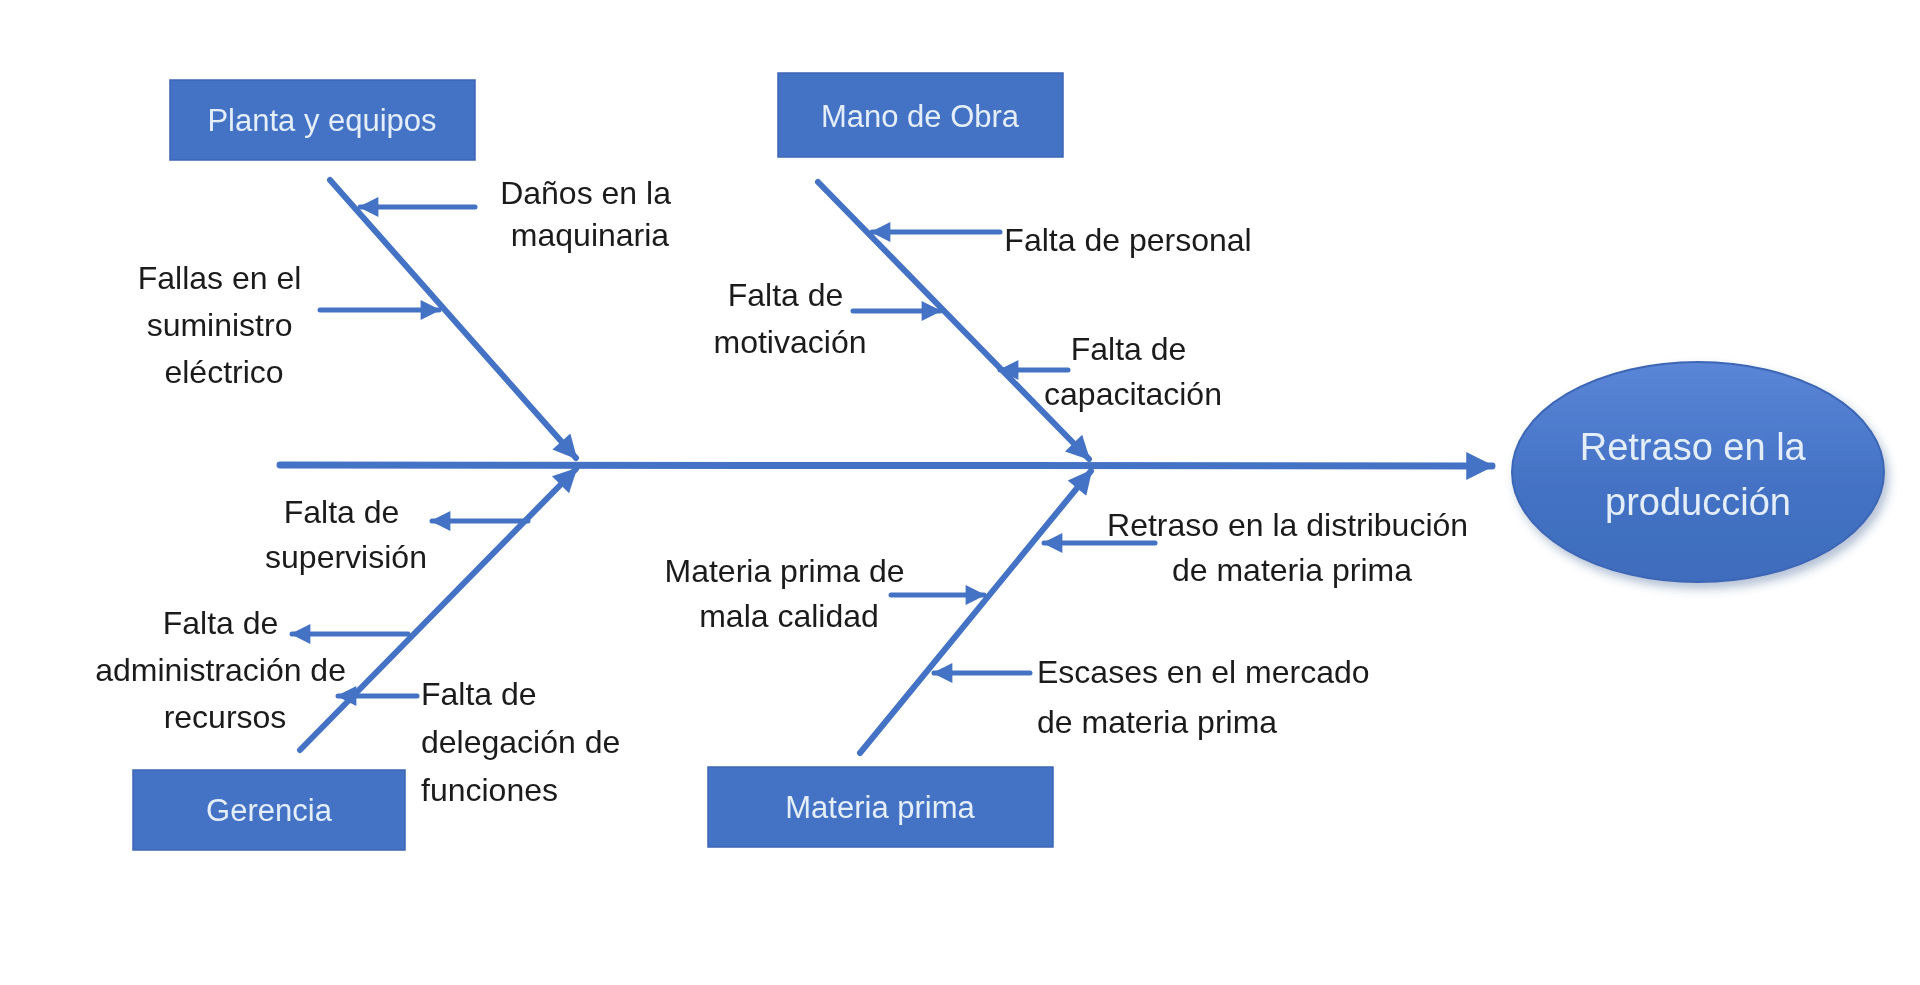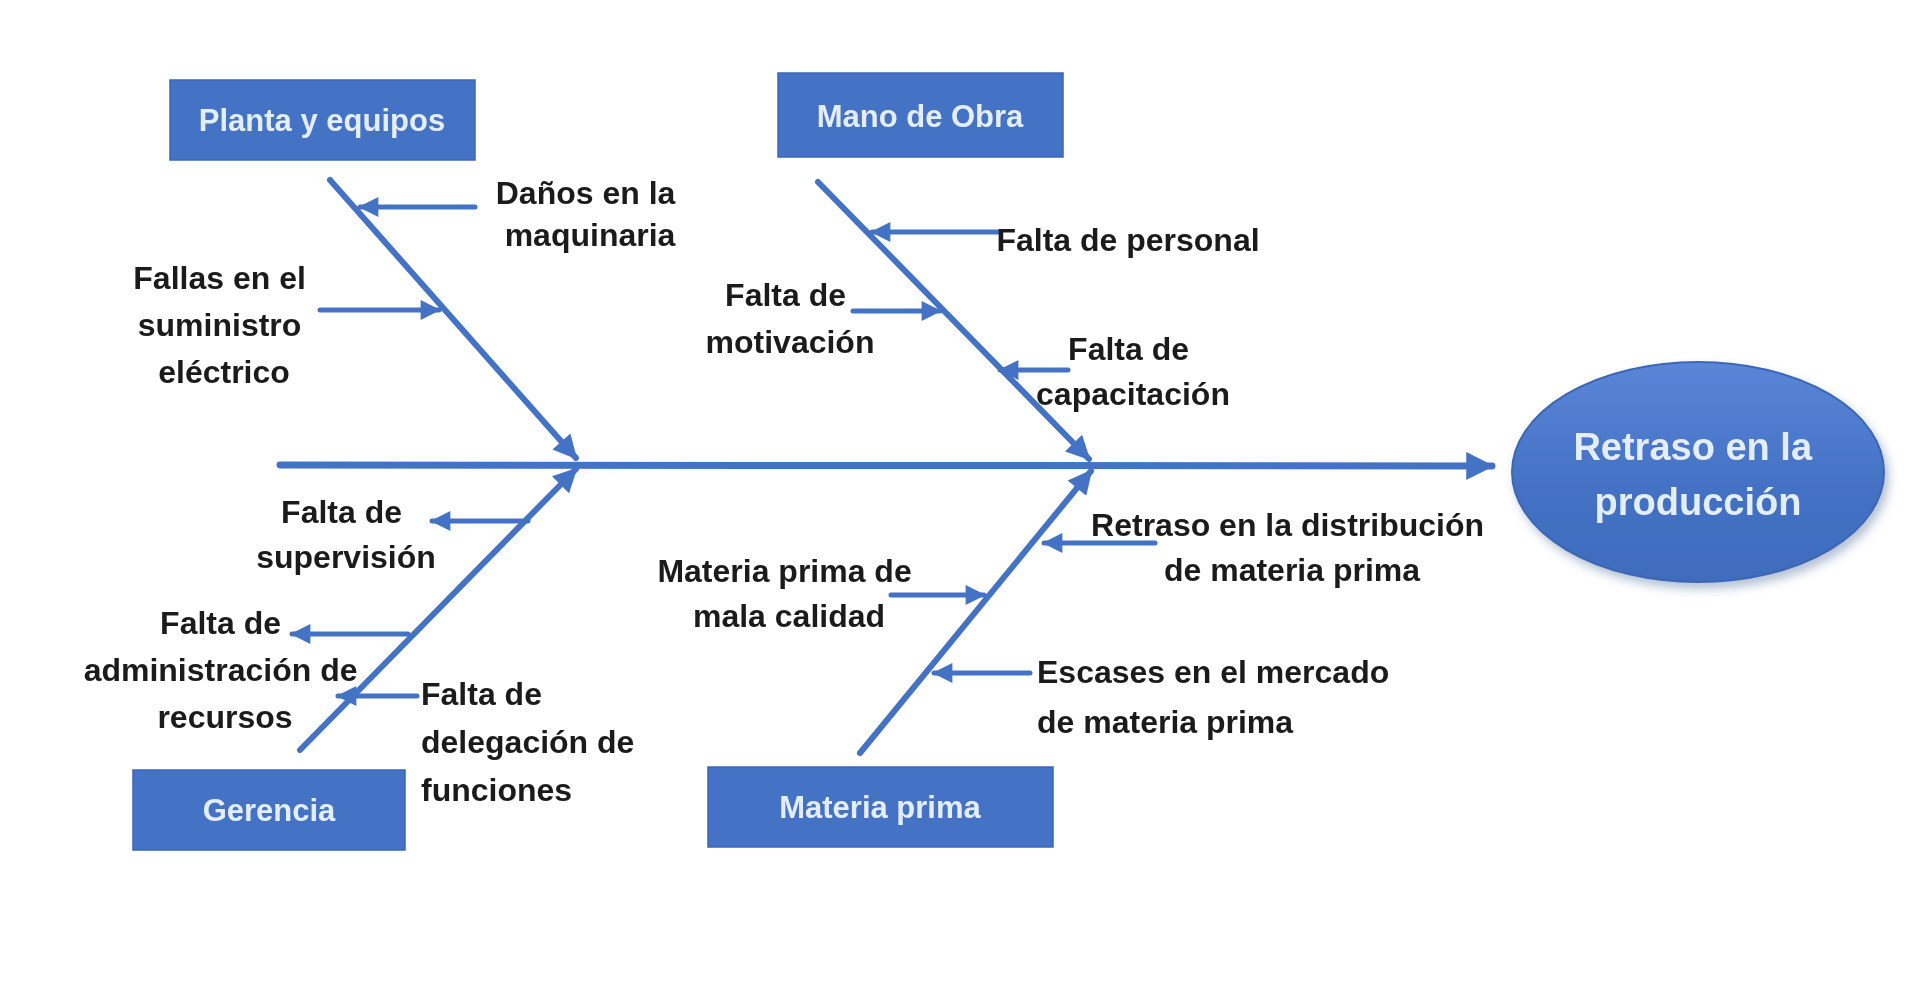--- a/index.html
+++ b/index.html
@@ -7,21 +7,20 @@
     padding: 0;
     background: var(--background, #fff);
     font-family: "Liberation Sans", sans-serif;
   }
   .stage {
     position: relative;
     width: 1900px;
     height: 985px;
     background: var(--background, #fff);
     overflow: hidden;
-    font-weight: bold;
   }
   svg { display: block; }
 
   .bone {
     stroke: var(--accent, #4472C4);
     fill: none;
     stroke-linecap: round;
   }
   .spine   { stroke-width: 7; }
   .branch  { stroke-width: 6; }

